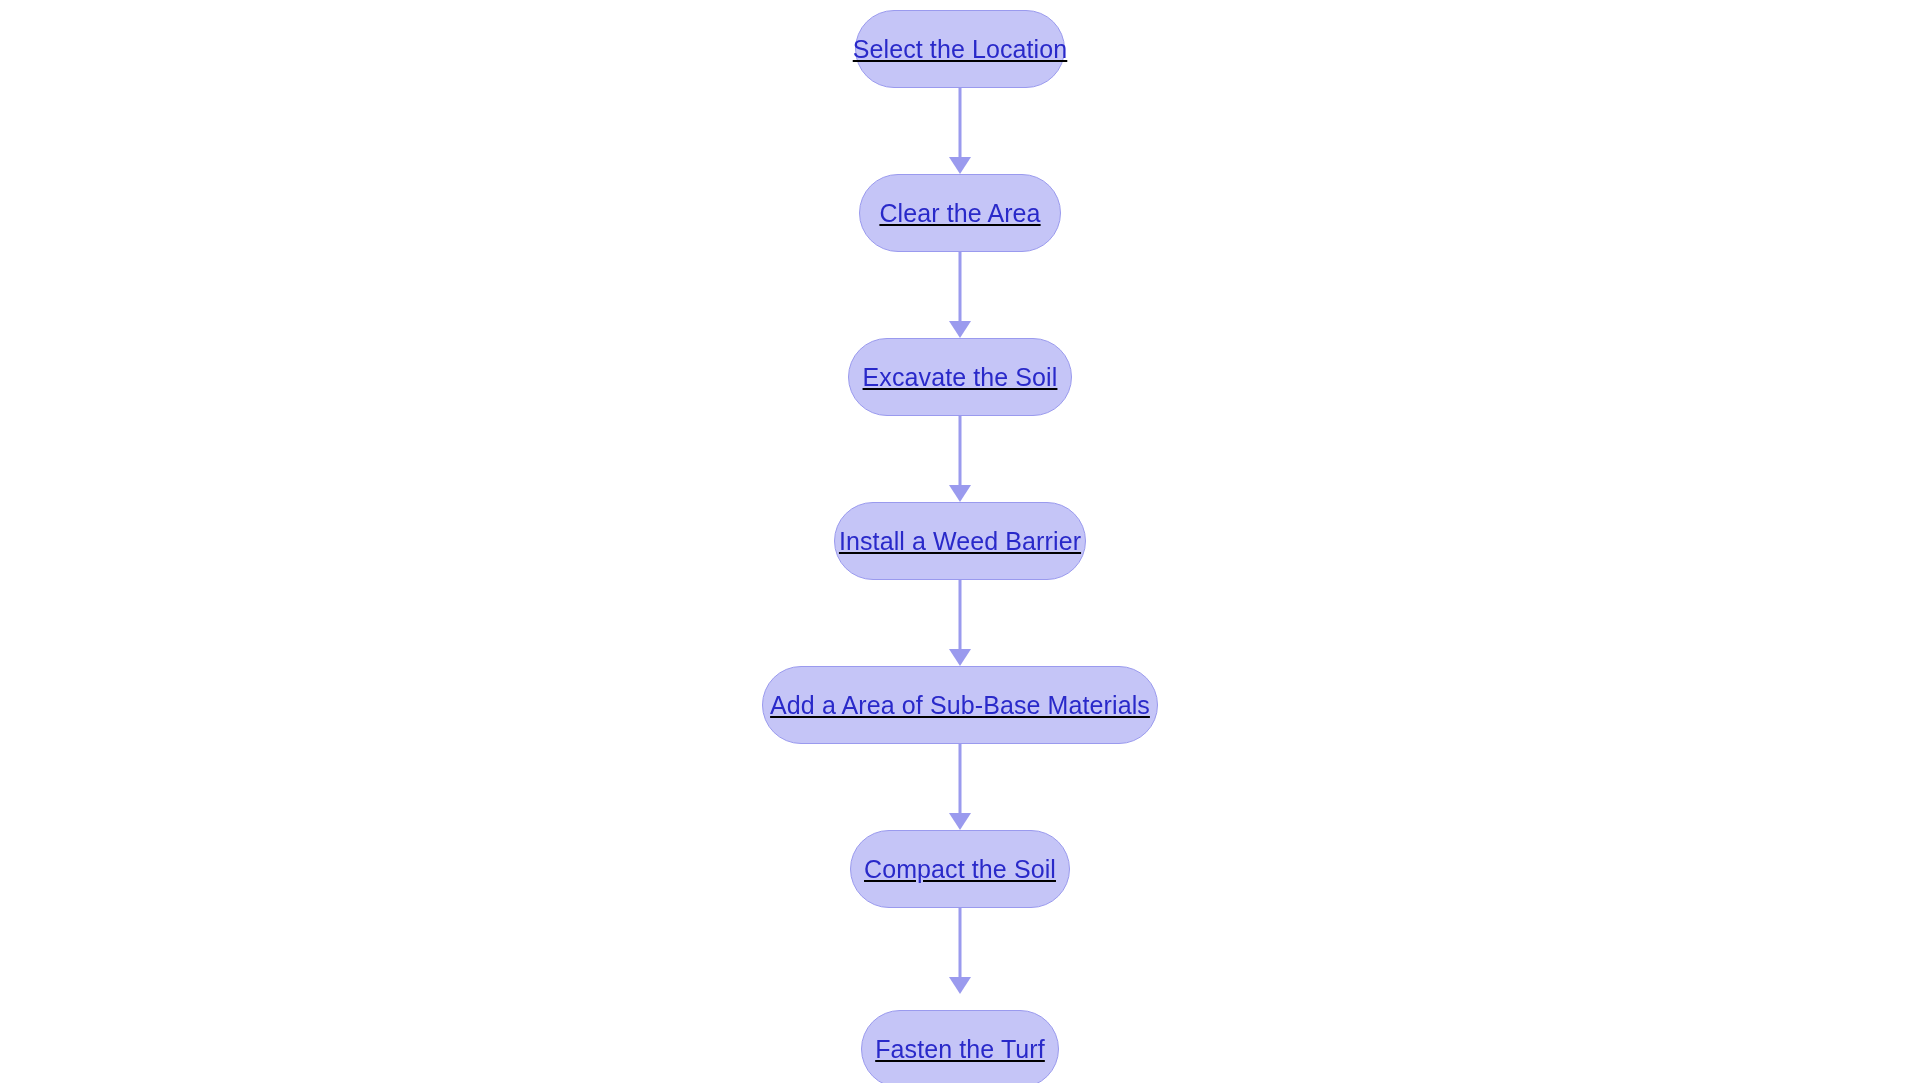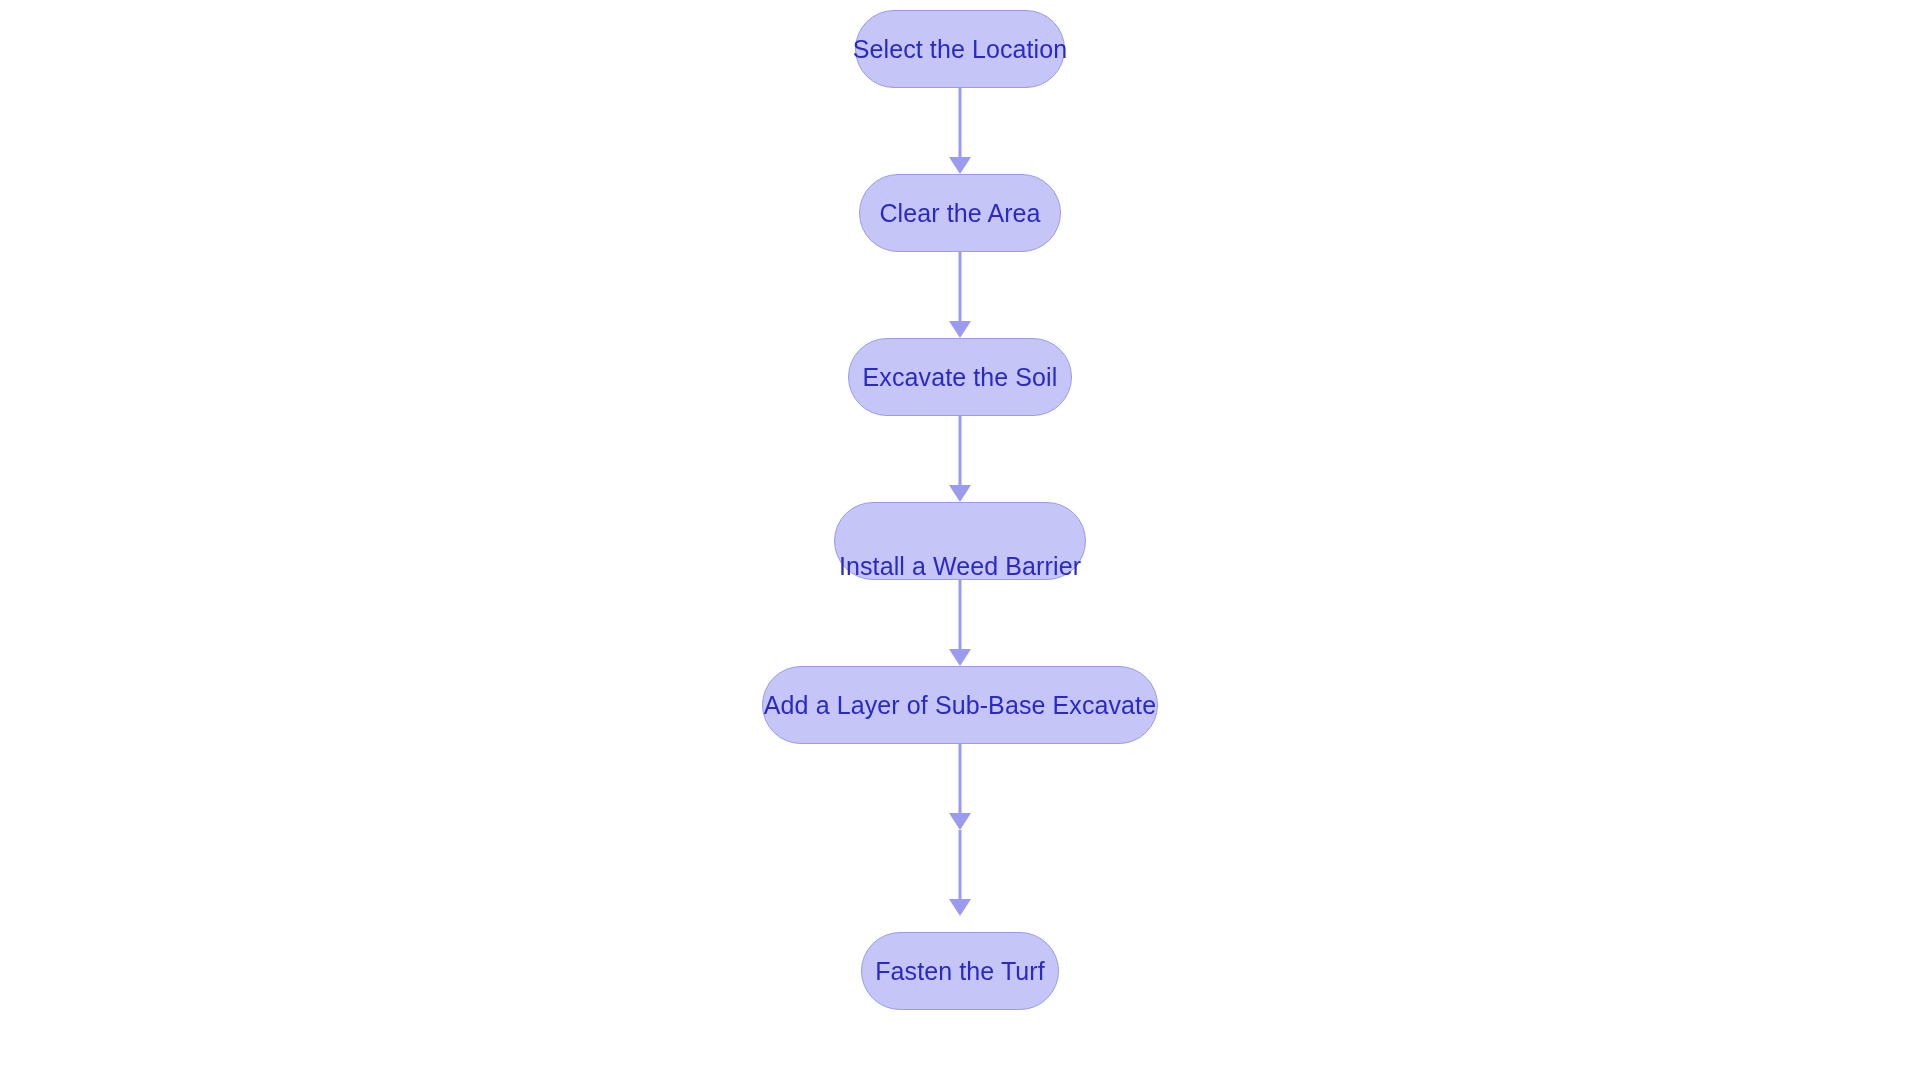--- a/index.html
+++ b/index.html
@@ -20,20 +20,21 @@
   }
   #flow {
     position: absolute;
     left: 0;
     top: 0;
     width: 1920px;
     height: 1083px;
     display: flex;
     flex-direction: column;
     align-items: center;
+    text-decoration: underline;
   }
   .node {
     position: relative;
     height: 78px;
     box-sizing: border-box;
     background: #c5c5f7;
     border: 1.5px solid #9a9aee;
     border-radius: 39px;
     display: flex;
     align-items: center;
@@ -72,21 +73,21 @@
     transform: translateX(-50%);
     width: 0;
     height: 0;
     border-left: 11px solid transparent;
     border-right: 11px solid transparent;
     border-top: 17px solid #9a9aee;
   }
   .w1 { width: 210px; }
   .w2 { width: 202px; align-items: center; }
   .w3 { width: 224px; align-items: center; }
-  .w4 { width: 252px; align-items: flex-end; }
+  .w4 { width: 252px; }
   .w5 { width: 396px; }
   .w6 { width: 220px; }
   .w7 { width: 198px; margin-top: 16px; }
   .spacer-top { height: 10px; flex: none; }
 </style>
 </head>
 <body>
 
 <div id="canvas">
   <div id="flow">
@@ -123,28 +124,31 @@
     <div class="node w4">
       <span class="node-label">Install a Weed Barrier</span>
     </div>
 
     <div class="connector">
       <span class="stem"></span>
       <span class="head"></span>
     </div>
 
     <div class="node w5">
-      <span class="node-label">Add a Layer of Sub-Base Excavate</span>
+      <span class="node-label">Add a Area of Sub-Base Materials</span>
     </div>
 
     <div class="connector">
       <span class="stem"></span>
       <span class="head"></span>
     </div>
 
+    <div class="node w6">
+      <span class="node-label">Compact the Soil</span>
+    </div>
 
     <div class="connector">
       <span class="stem"></span>
       <span class="head"></span>
     </div>
 
     <div class="node w7">
       <span class="node-label">Fasten the Turf</span>
     </div>
 

